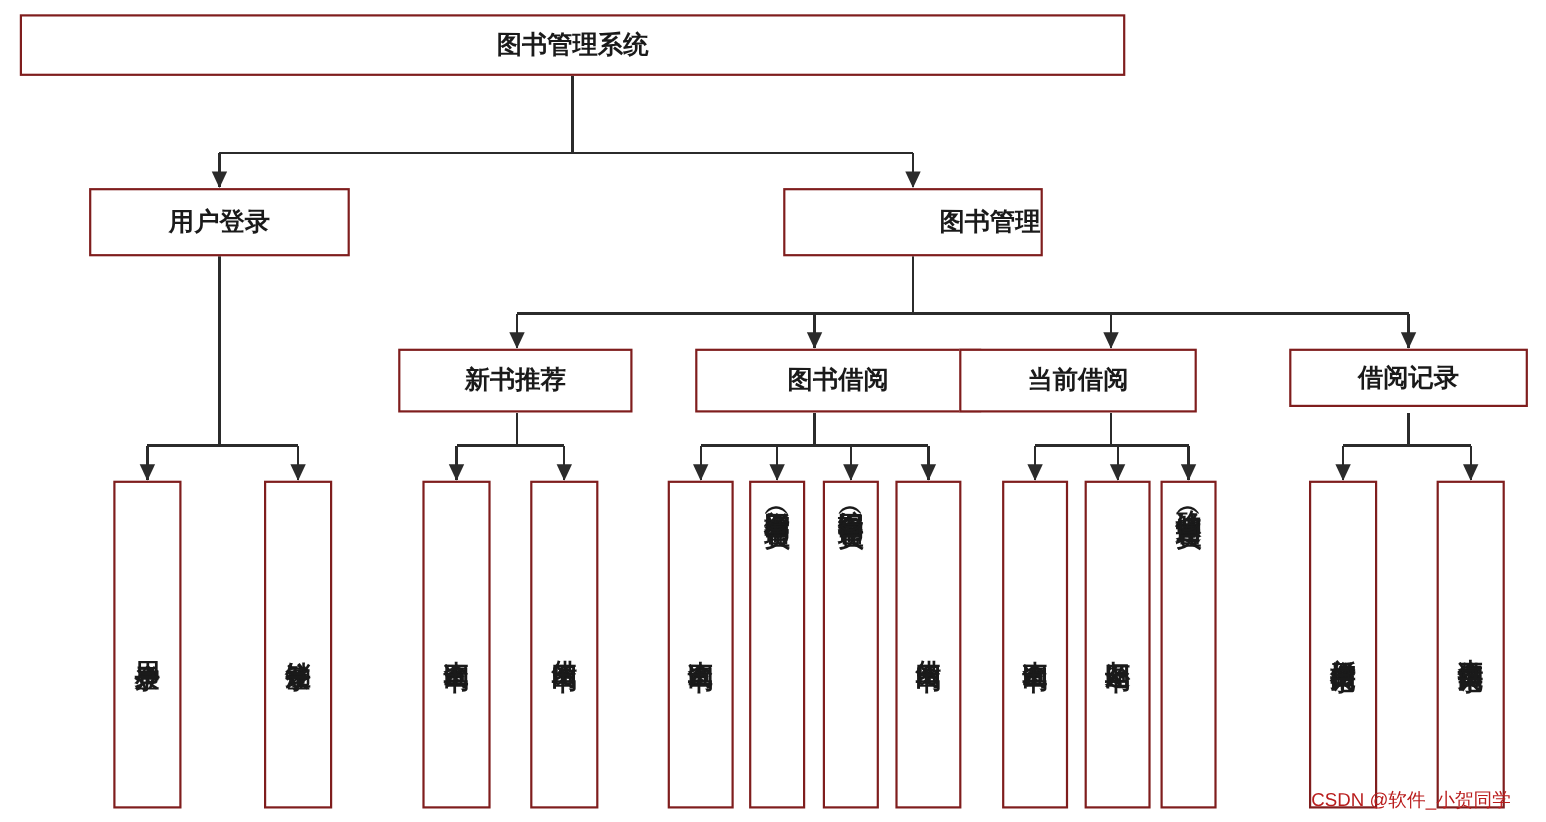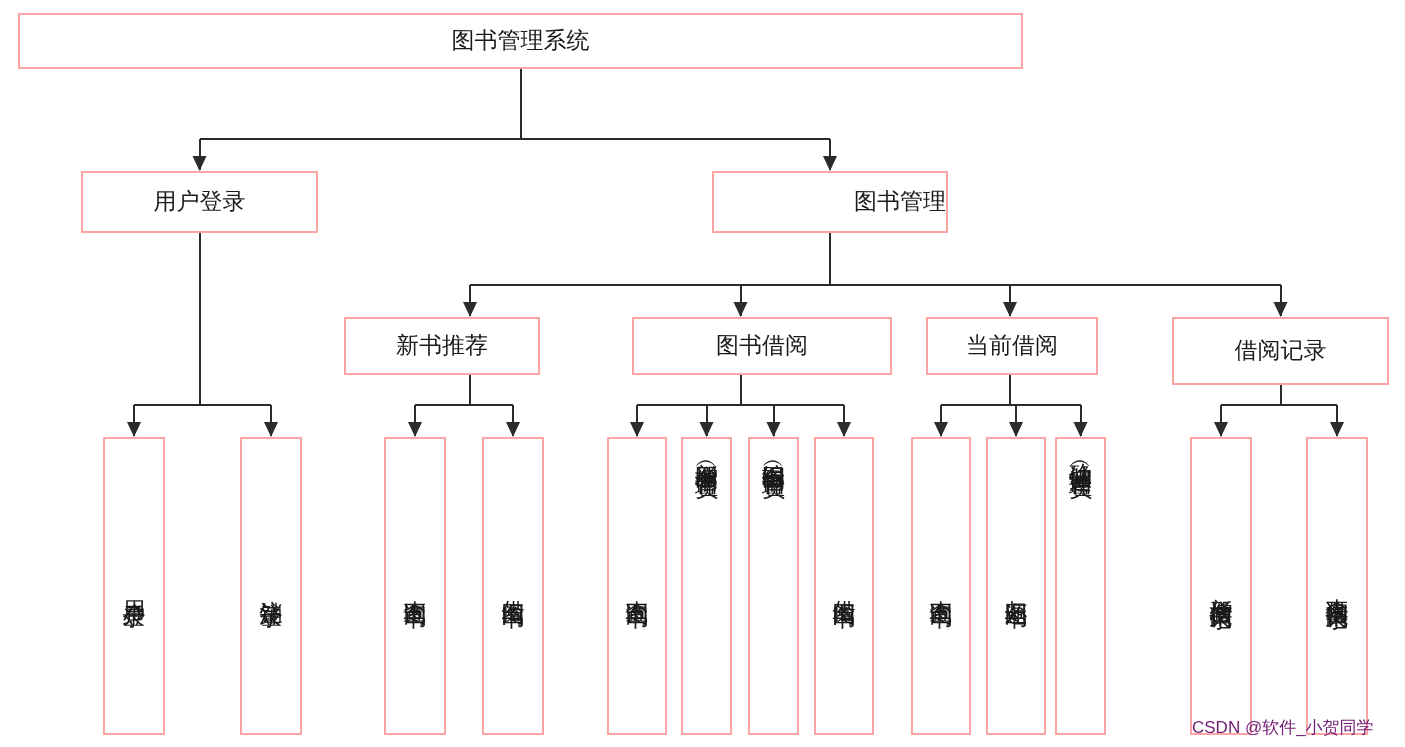--- a/index.html
+++ b/index.html
@@ -21,25 +21,26 @@
     position: absolute;
     left: 0;
     top: 0;
     width: 1405px;
     height: 747px;
   }
   .node {
     position: absolute;
     box-sizing: border-box;
     background: #ffffff;
-    border: 2px solid #fca5a5;
+    border: 2px solid #7f1d1d;
     display: flex;
     align-items: center;
     justify-content: center;
     color: #1a1a1a;
+    font-weight: bold;
   }
   .node .label {
     display: block;
     text-align: center;
     line-height: 1.18;
     white-space: nowrap;
   }
   .node.horizontal .label {
     font-size: 23px;
   }
@@ -132,30 +133,30 @@
   <div id="node-layer">
       <div class="node root horizontal" style="left: 18px; top: 13px; width: 1005px; height: 56px;">
         <span class="label">图书管理系统</span>
       </div>
       <div class="node horizontal" style="left: 81px; top: 171px; width: 237px; height: 62px;">
         <span class="label">用户登录</span>
       </div>
       <div class="node horizontal" style="left: 712px; top: 171px; width: 236px; height: 62px; justify-content: flex-end;">
         <span class="label">图书管理</span>
       </div>
-      <div class="node horizontal" style="left: 344px; top: 317px; width: 196px; height: 58px; align-items: center;">
+      <div class="node horizontal" style="left: 362px; top: 317px; width: 213px; height: 58px; align-items: center;">
         <span class="label">新书推荐</span>
       </div>
       <div class="node horizontal" style="left: 632px; top: 317px; width: 260px; height: 58px;">
         <span class="label">图书借阅</span>
       </div>
-      <div class="node horizontal" style="left: 926px; top: 317px; width: 172px; height: 58px;">
+      <div class="node horizontal" style="left: 872px; top: 317px; width: 216px; height: 58px;">
         <span class="label">当前借阅</span>
       </div>
-      <div class="node horizontal" style="left: 1172px; top: 317px; width: 217px; height: 68px;">
+      <div class="node horizontal" style="left: 1172px; top: 317px; width: 217px; height: 53px;">
         <span class="label">借阅记录</span>
       </div>
       <div class="node vertical centered" style="left: 103px; top: 437px; width: 62px; height: 298px;">
         <span class="label">用户登录</span>
       </div>
       <div class="node vertical centered" style="left: 240px; top: 437px; width: 62px; height: 298px;">
         <span class="label">注销登录</span>
       </div>
       <div class="node vertical centered" style="left: 384px; top: 437px; width: 62px; height: 298px;">
         <span class="label">查询图书</span>
@@ -184,14 +185,14 @@
       <div class="node vertical" style="left: 1055px; top: 437px; width: 51px; height: 298px;">
         <span class="label">确认归还（管理员）</span>
       </div>
       <div class="node vertical centered" style="left: 1190px; top: 437px; width: 62px; height: 298px;">
         <span class="label">新增借阅记录</span>
       </div>
       <div class="node vertical centered" style="left: 1306px; top: 437px; width: 62px; height: 298px;">
         <span class="label">查询借阅记录</span>
       </div>
     </div>
-  <div class="watermark" style="left: 1192px; top: 716px; color: #701a75;">CSDN @软件_小贺同学</div>
+  <div class="watermark" style="left: 1192px; top: 716px; color: #b91c1c;">CSDN @软件_小贺同学</div>
 </div>
 
 </body></html>

